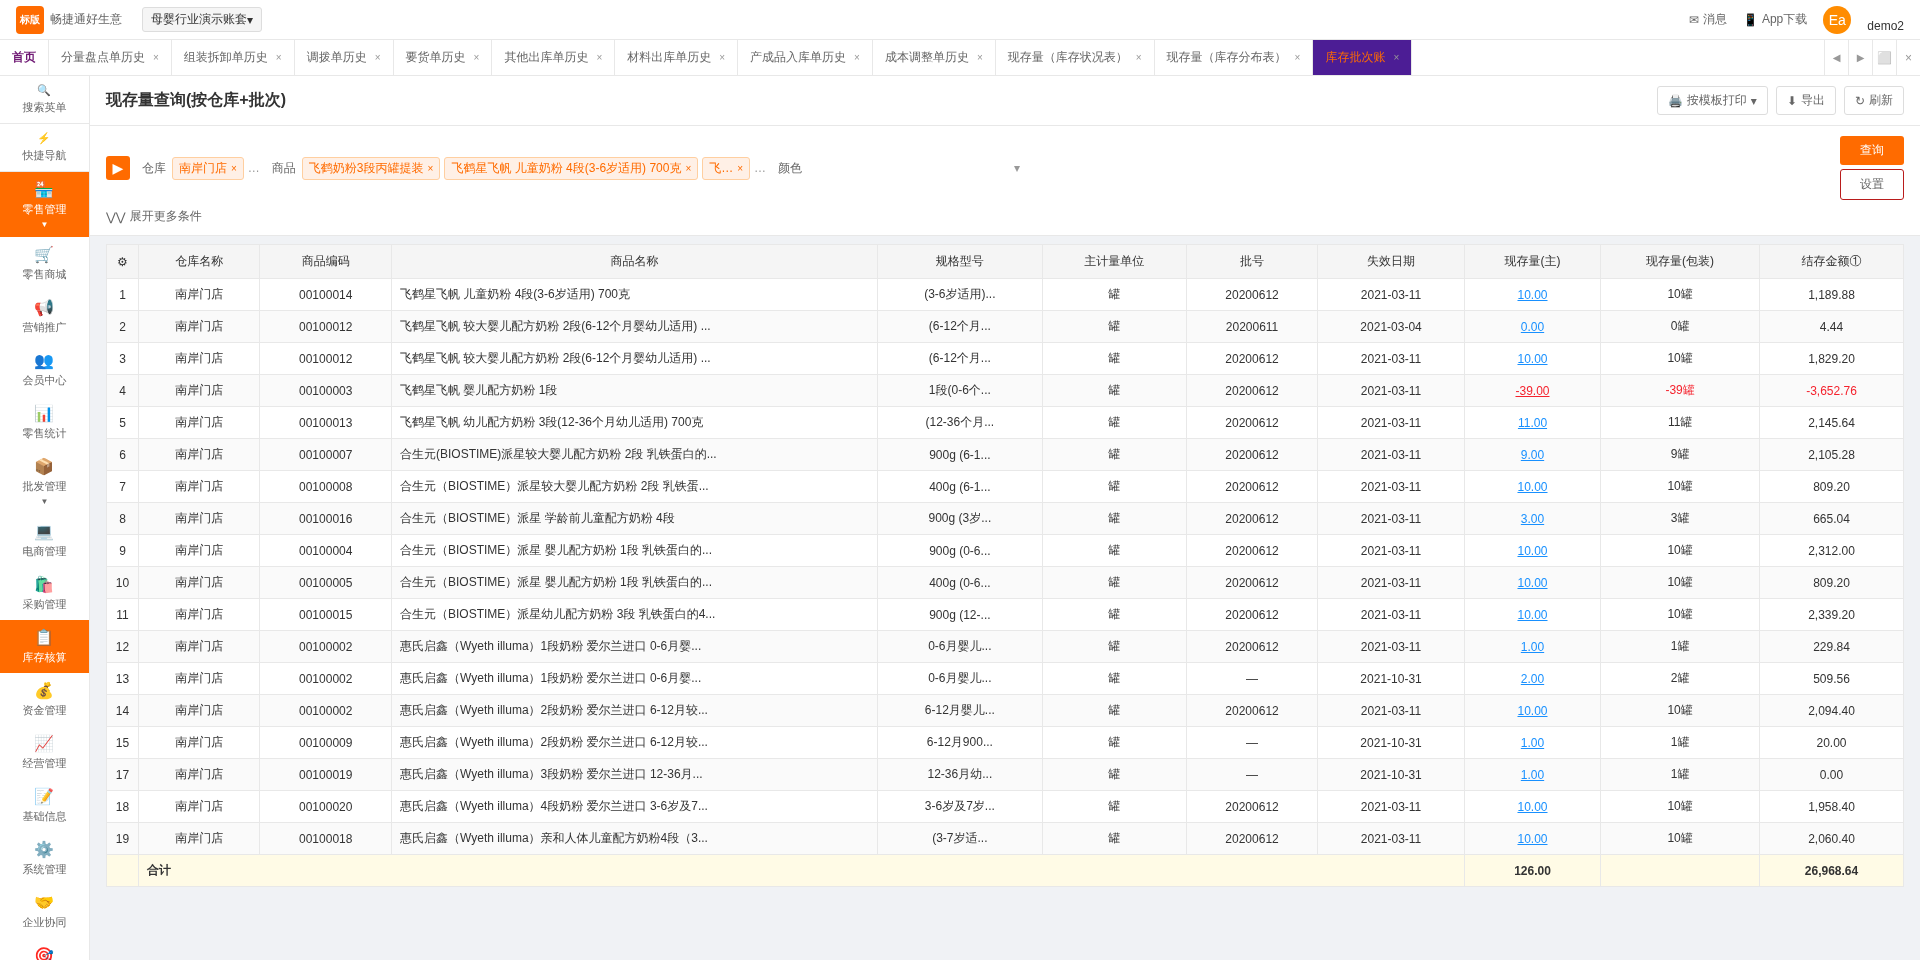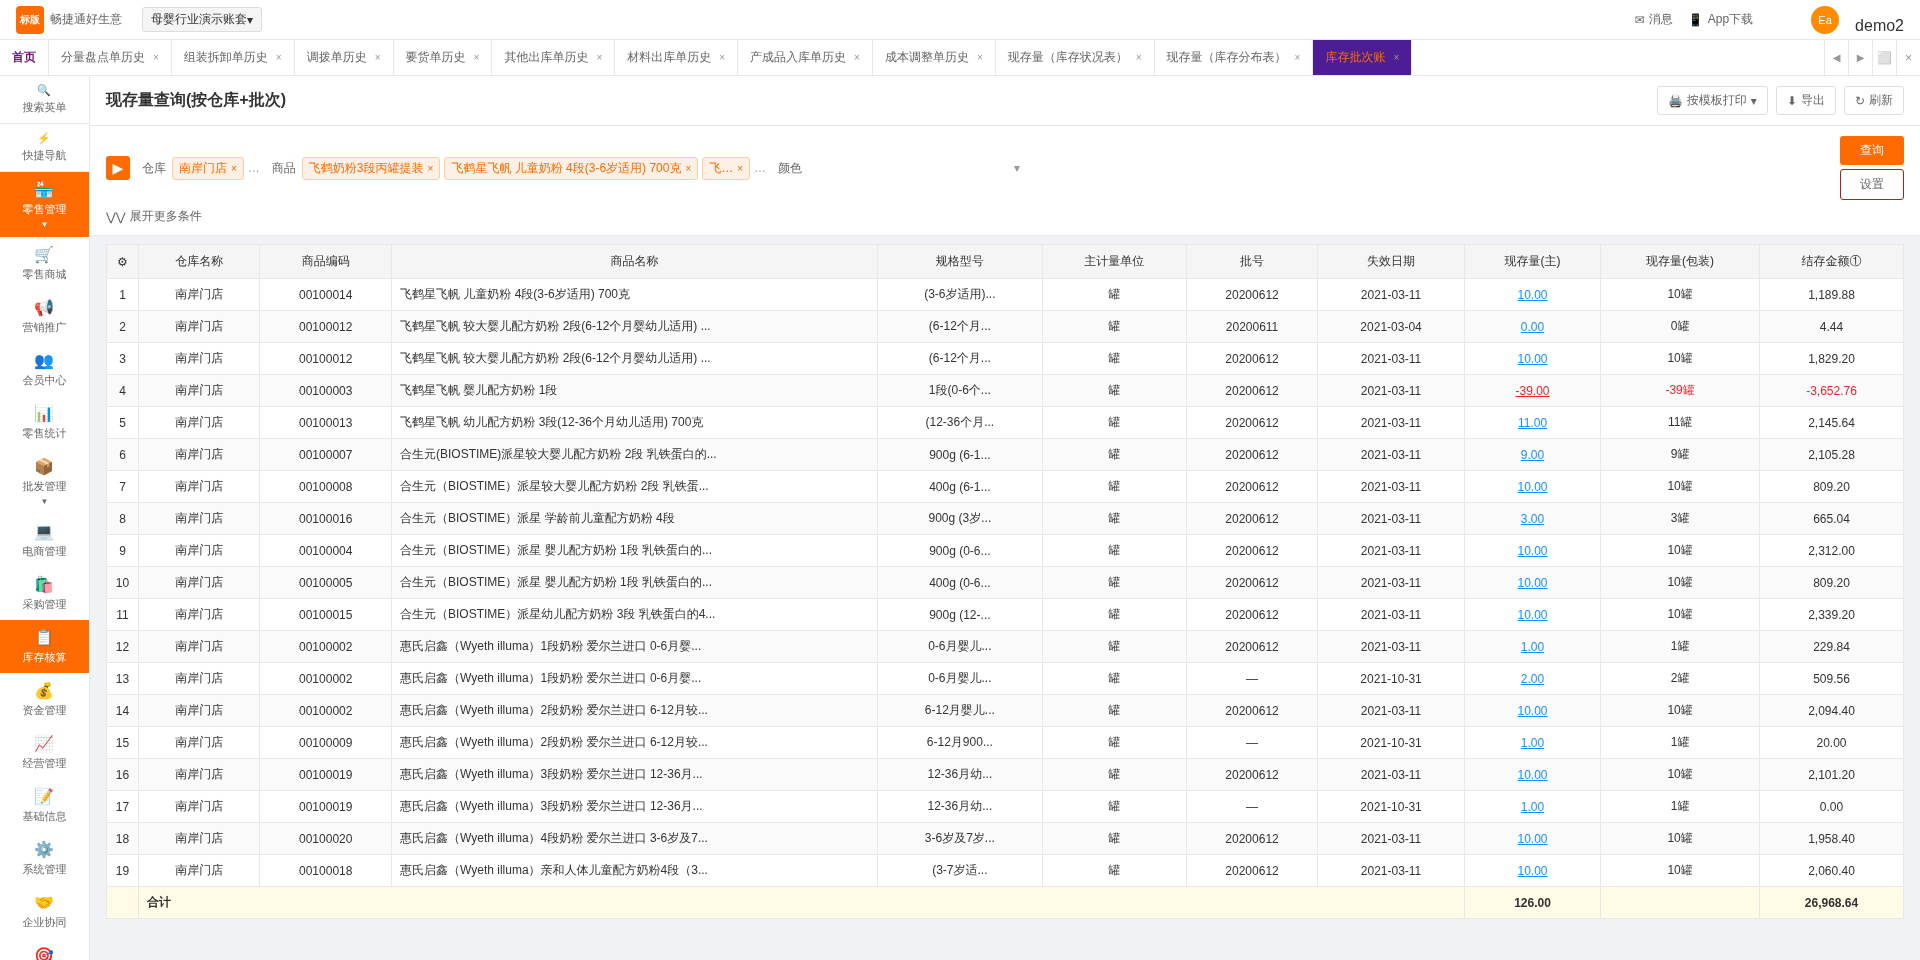--- a/index.html
+++ b/index.html
@@ -7,22 +7,22 @@
 
     
     .top-bar { height: 40px; background: #fff; display: flex; align-items: center; justify-content: space-between; padding: 0 16px; border-bottom: 1px solid #e8e8e8; }
     .top-bar-left { display: flex; align-items: center; gap: 8px; }
     .logo-area { display: flex; align-items: center; gap: 6px; }
     .logo-icon { width: 28px; height: 28px; background: #ff6b00; border-radius: 4px; display: flex; align-items: center; justify-content: center; color: #fff; font-size: 10px; font-weight: bold; }
     .logo-text { font-size: 12px; color: #666; }
     .industry-selector { display: flex; align-items: center; font-size: 12px; color: #333; cursor: pointer; background: #f5f5f5; border: 1px solid #ddd; padding: 3px 8px; border-radius: 3px; margin-left: 12px; }
     .top-bar-right { display: flex; align-items: center; gap: 16px; }
     .top-btn { display: flex; align-items: center; gap: 4px; font-size: 12px; color: #666; cursor: pointer; }
-    .user-avatar { width: 28px; height: 28px; border-radius: 50%; background: #ff8c00; display: flex; align-items: center; justify-content: center; color: #fff; font-size: 11px; margin-left: 42px; }
-    .user-name { font-size: 16px; color: #333; margin-top: 12px; }
+    .user-avatar { width: 28px; height: 28px; border-radius: 50%; background: #ff8c00; display: flex; align-items: center; justify-content: center; color: #fff; font-size: 14px; }
+    .user-name { font-size: 12px; color: #333; margin-top: 12px; }
 
     
     .nav-tabs { height: 36px; background: #fff; display: flex; align-items: center; border-bottom: 1px solid #e8e8e8; overflow: hidden; }
     .nav-tab { height: 100%; padding: 0 12px; display: flex; align-items: center; gap: 6px; font-size: 12px; color: #666; cursor: pointer; white-space: nowrap; border-right: 1px solid #e8e8e8; position: relative; flex-shrink: 0; }
     .nav-tab.home { color: #701a75; font-weight: 700; }
     .nav-tab.active { color: #ff6b00; background: #4c1d95; }
     .nav-tab .close-btn { font-size: 10px; color: #999; cursor: pointer; margin-left: 2px; }
     .nav-tabs-arrows { display: flex; align-items: center; margin-left: auto; }
     .nav-arrow { width: 24px; height: 36px; display: flex; align-items: center; justify-content: center; cursor: pointer; color: #999; border-left: 1px solid #e8e8e8; font-size: 10px; }
     .nav-close-all { width: 24px; height: 36px; display: flex; align-items: center; justify-content: center; cursor: pointer; color: #999; border-left: 1px solid #e8e8e8; font-size: 12px; }
@@ -488,33 +488,20 @@
     <td style="text-align:left;max-width:260px;overflow:hidden;text-overflow:ellipsis;">惠氏启鑫（Wyeth illuma）2段奶粉 爱尔兰进口 6-12月较...</td>
     <td>6-12月900...</td>
     <td>罐</td>
     <td>—</td>
     <td>2021-10-31</td>
     <td class="underline">1.00</td>
     <td class="">1罐</td>
     <td class="">20.00</td>
   </tr>
             <tr>
-    <td>16</td>
-    <td>南岸门店</td>
-    <td>00100019</td>
-    <td style="text-align:left;max-width:260px;overflow:hidden;text-overflow:ellipsis;">惠氏启鑫（Wyeth illuma）3段奶粉 爱尔兰进口 12-36月...</td>
-    <td>12-36月幼...</td>
-    <td>罐</td>
-    <td>20200612</td>
-    <td>2021-03-11</td>
-    <td class="underline">10.00</td>
-    <td class="">10罐</td>
-    <td class="">2,101.20</td>
-  </tr>
-            <tr>
     <td>17</td>
     <td>南岸门店</td>
     <td>00100019</td>
     <td style="text-align:left;max-width:260px;overflow:hidden;text-overflow:ellipsis;">惠氏启鑫（Wyeth illuma）3段奶粉 爱尔兰进口 12-36月...</td>
     <td>12-36月幼...</td>
     <td>罐</td>
     <td>—</td>
     <td>2021-10-31</td>
     <td class="underline">1.00</td>
     <td class="">1罐</td>

